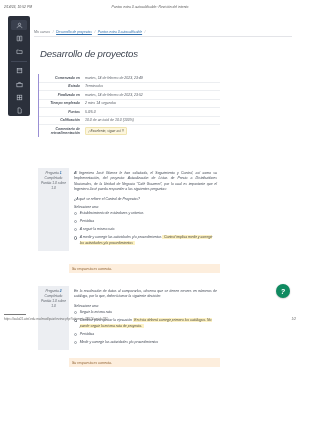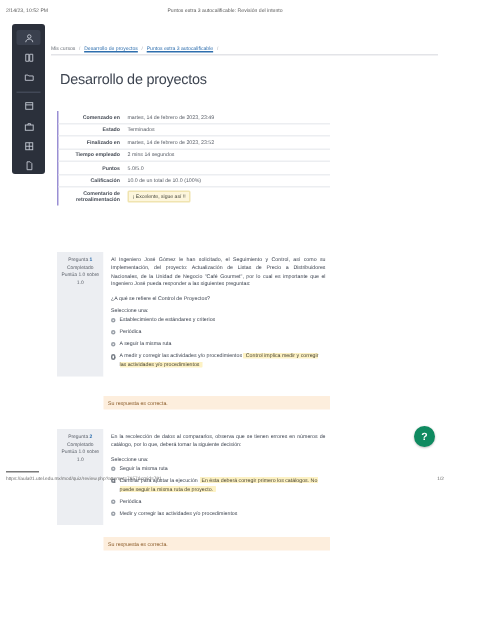--- a/index.html
+++ b/index.html
@@ -2,21 +2,21 @@
 <html><head>
 <meta charset="utf-8">
 <style>
   * { box-sizing: border-box; margin: 0; padding: 0; }
   html, body {
     width: 300px; height: 424px;
     background: #ffffff;
     font-family: "Liberation Sans", sans-serif;
     overflow: hidden;
   }
-  .page { position: relative; width: 300px; height: 328px; background: #fff; }
+  .page { position: relative; width: 300px; height: 328px; background: #fff; font-style: italic; }
 
   
   .print-header {
     position: absolute; top: 0; left: 0; width: 300px; height: 14px;
     display: flex; align-items: center;
     font-size: 3.4px; color: #5a5a5a; letter-spacing: .02px;
   }
   .print-header .ph-left  { position: absolute; left: 4px; }
   .print-header .ph-mid   { position: absolute; left: 50%; transform: translateX(-50%); white-space: nowrap; }
 

